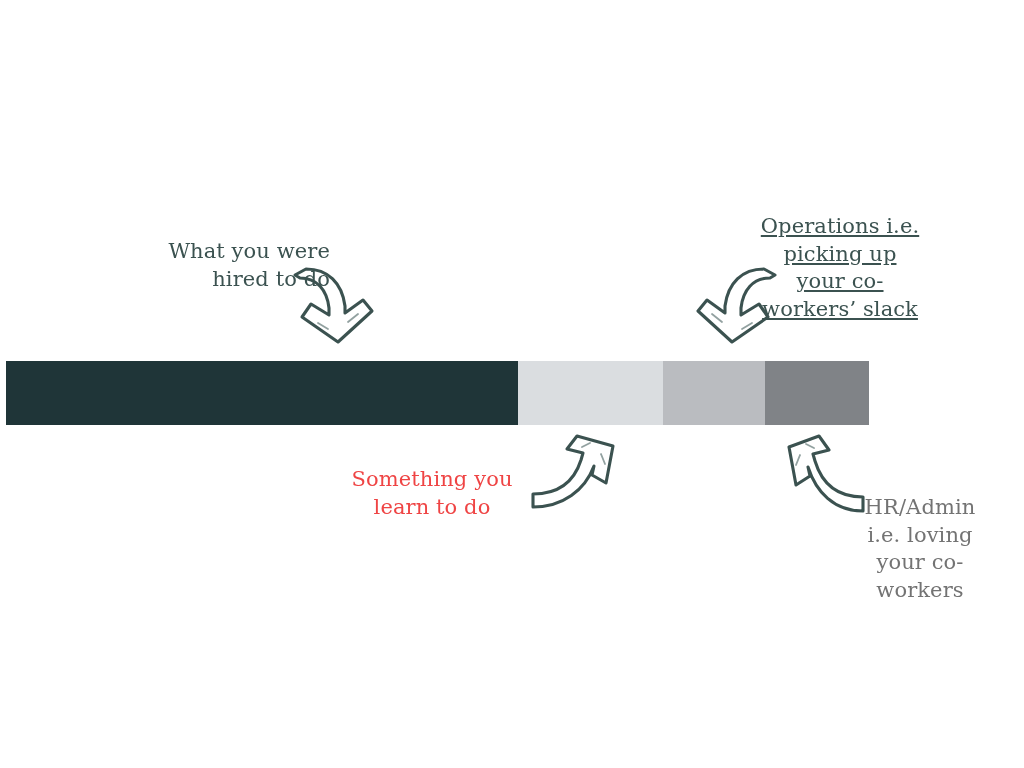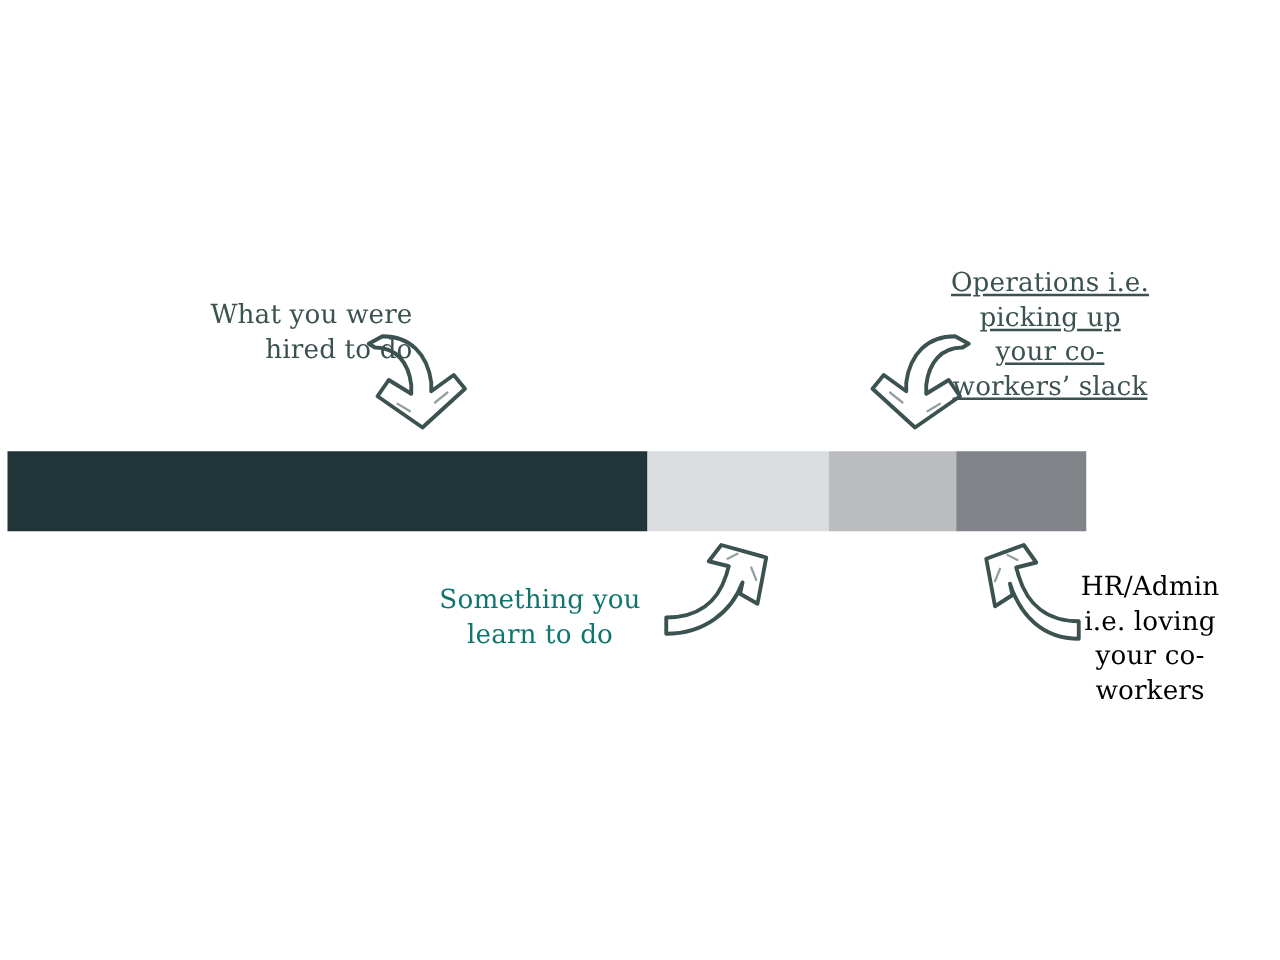--- a/index.html
+++ b/index.html
@@ -114,24 +114,24 @@
   </div>
 
   <div class="anno" id="anno-hired" style="color: rgb(59, 82, 80);">What you were
 hired to do</div>
 
   <div class="anno" id="anno-operations" style="color: rgb(59, 82, 80);">Operations i.e.
 picking up
 your co-
 workers’ slack</div>
 
-  <div class="anno" id="anno-learn" style="color: #0f766e;">Something you
+  <div class="anno" id="anno-learn" style="color: #ef4444;">Something you
 learn to do</div>
 
-  <div class="anno" id="anno-hr" style="color: #000000;">HR/Admin
+  <div class="anno" id="anno-hr" style="color: #737373; margin-top: 38px;">HR/Admin
 i.e. loving
 your co-
 workers</div>
 
   <div class="arrow" id="arrow-hired">
     <svg width="86" height="82" viewBox="0 0 86 82">
       <path d="M3,9 L14,3 C36,3 50,17 53,40 L53,47
                L71,34 L80,45 L46,76 L10,51 L19,38 L37,49 L37,42
                C35,24 25,12 8,12 L3,9 Z"></path>
       <path class="hl" d="M26,57 L36,63"></path>

